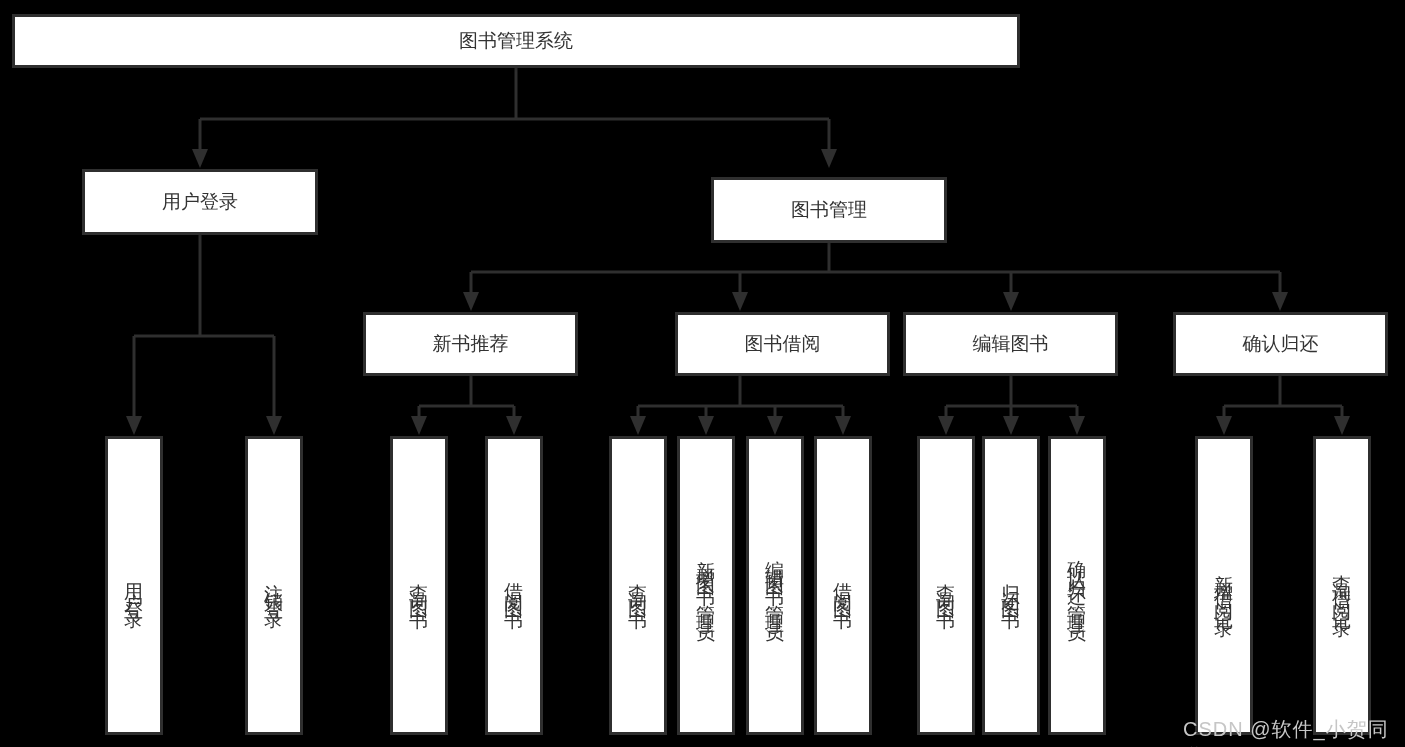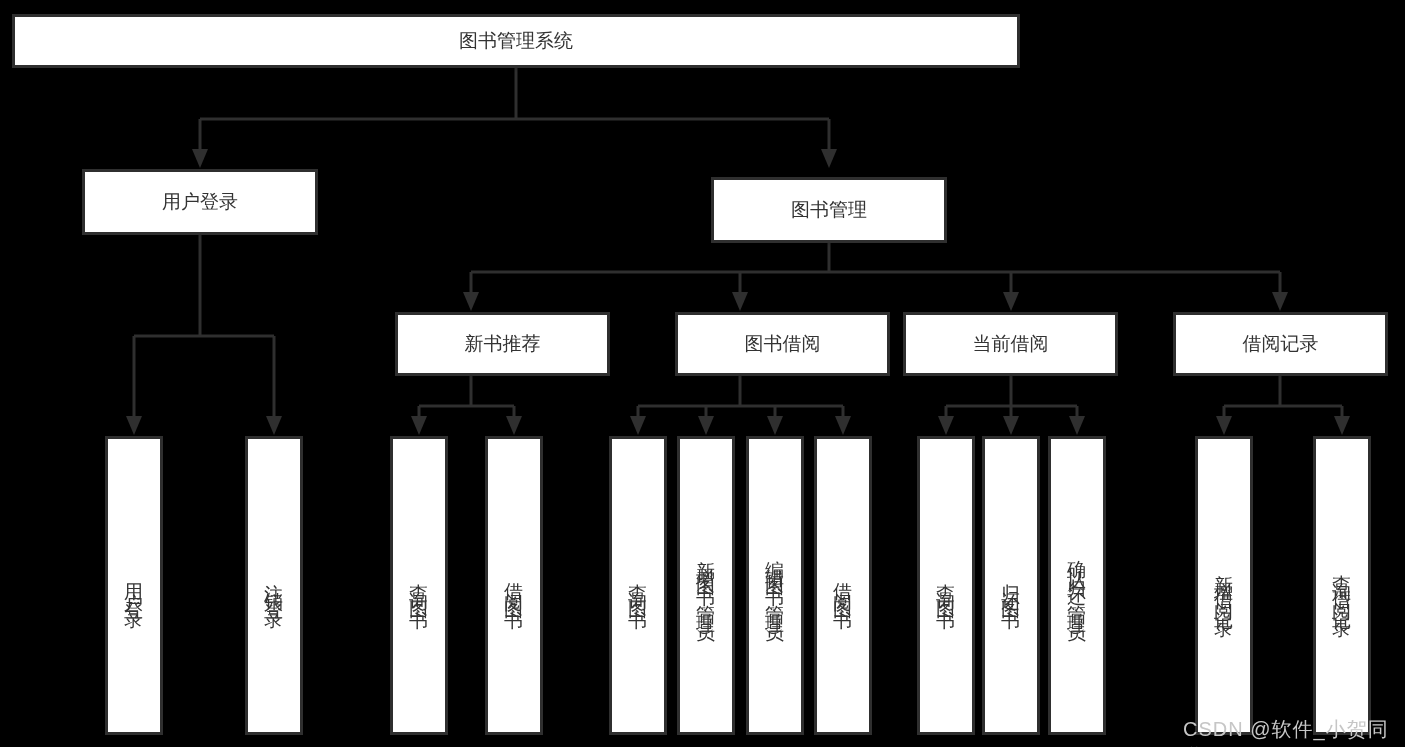--- a/index.html
+++ b/index.html
@@ -87,24 +87,24 @@
       <polygon points="1216,416 1232,416 1224,435"></polygon>
       <polygon points="1334,416 1350,416 1342,435"></polygon>
     </g>
   </svg>
 
   <div class="box" style="left:12px; top:14px; width:1008px; height:54px;">图书管理系统</div>
 
   <div class="box" style="left:82px; top:169px; width:236px; height:66px;">用户登录</div>
   <div class="box" style="left:711px; top:177px; width:236px; height:66px;">图书管理</div>
 
-  <div class="box" style="left:363px; top:312px; width:215px; height:64px;margin-left:32px;">新书推荐</div>
+  <div class="box" style="left:363px; top:312px; width:215px; height:64px;">新书推荐</div>
   <div class="box" style="left:633px; top:312px; width:215px; height:64px;margin-left:42px;">图书借阅</div>
-  <div class="box" style="left:903px; top:312px; width:215px; height:64px;">当前借阅</div>
-  <div class="box" style="left:1173px; top:312px; width:215px; height:64px;">借阅记录</div>
+  <div class="box" style="left:903px; top:312px; width:215px; height:64px;">编辑图书</div>
+  <div class="box" style="left:1173px; top:312px; width:215px; height:64px;">确认归还</div>
 
   <div class="box vert" style="left:105px; top:436px; width:58px; height:299px;">用户登录</div>
   <div class="box vert" style="left:245px; top:436px; width:58px; height:299px;">注销登录</div>
 
   <div class="box vert" style="left:390px; top:436px; width:58px; height:299px;">查询图书</div>
   <div class="box vert" style="left:485px; top:436px; width:58px; height:299px;">借阅图书</div>
 
   <div class="box vert" style="left:609px; top:436px; width:58px; height:299px;">查询图书</div>
   <div class="box vert" style="left:677px; top:436px; width:58px; height:299px;">新增图书（管理员）</div>
   <div class="box vert" style="left:746px; top:436px; width:58px; height:299px;">编辑图书（管理员）</div>

